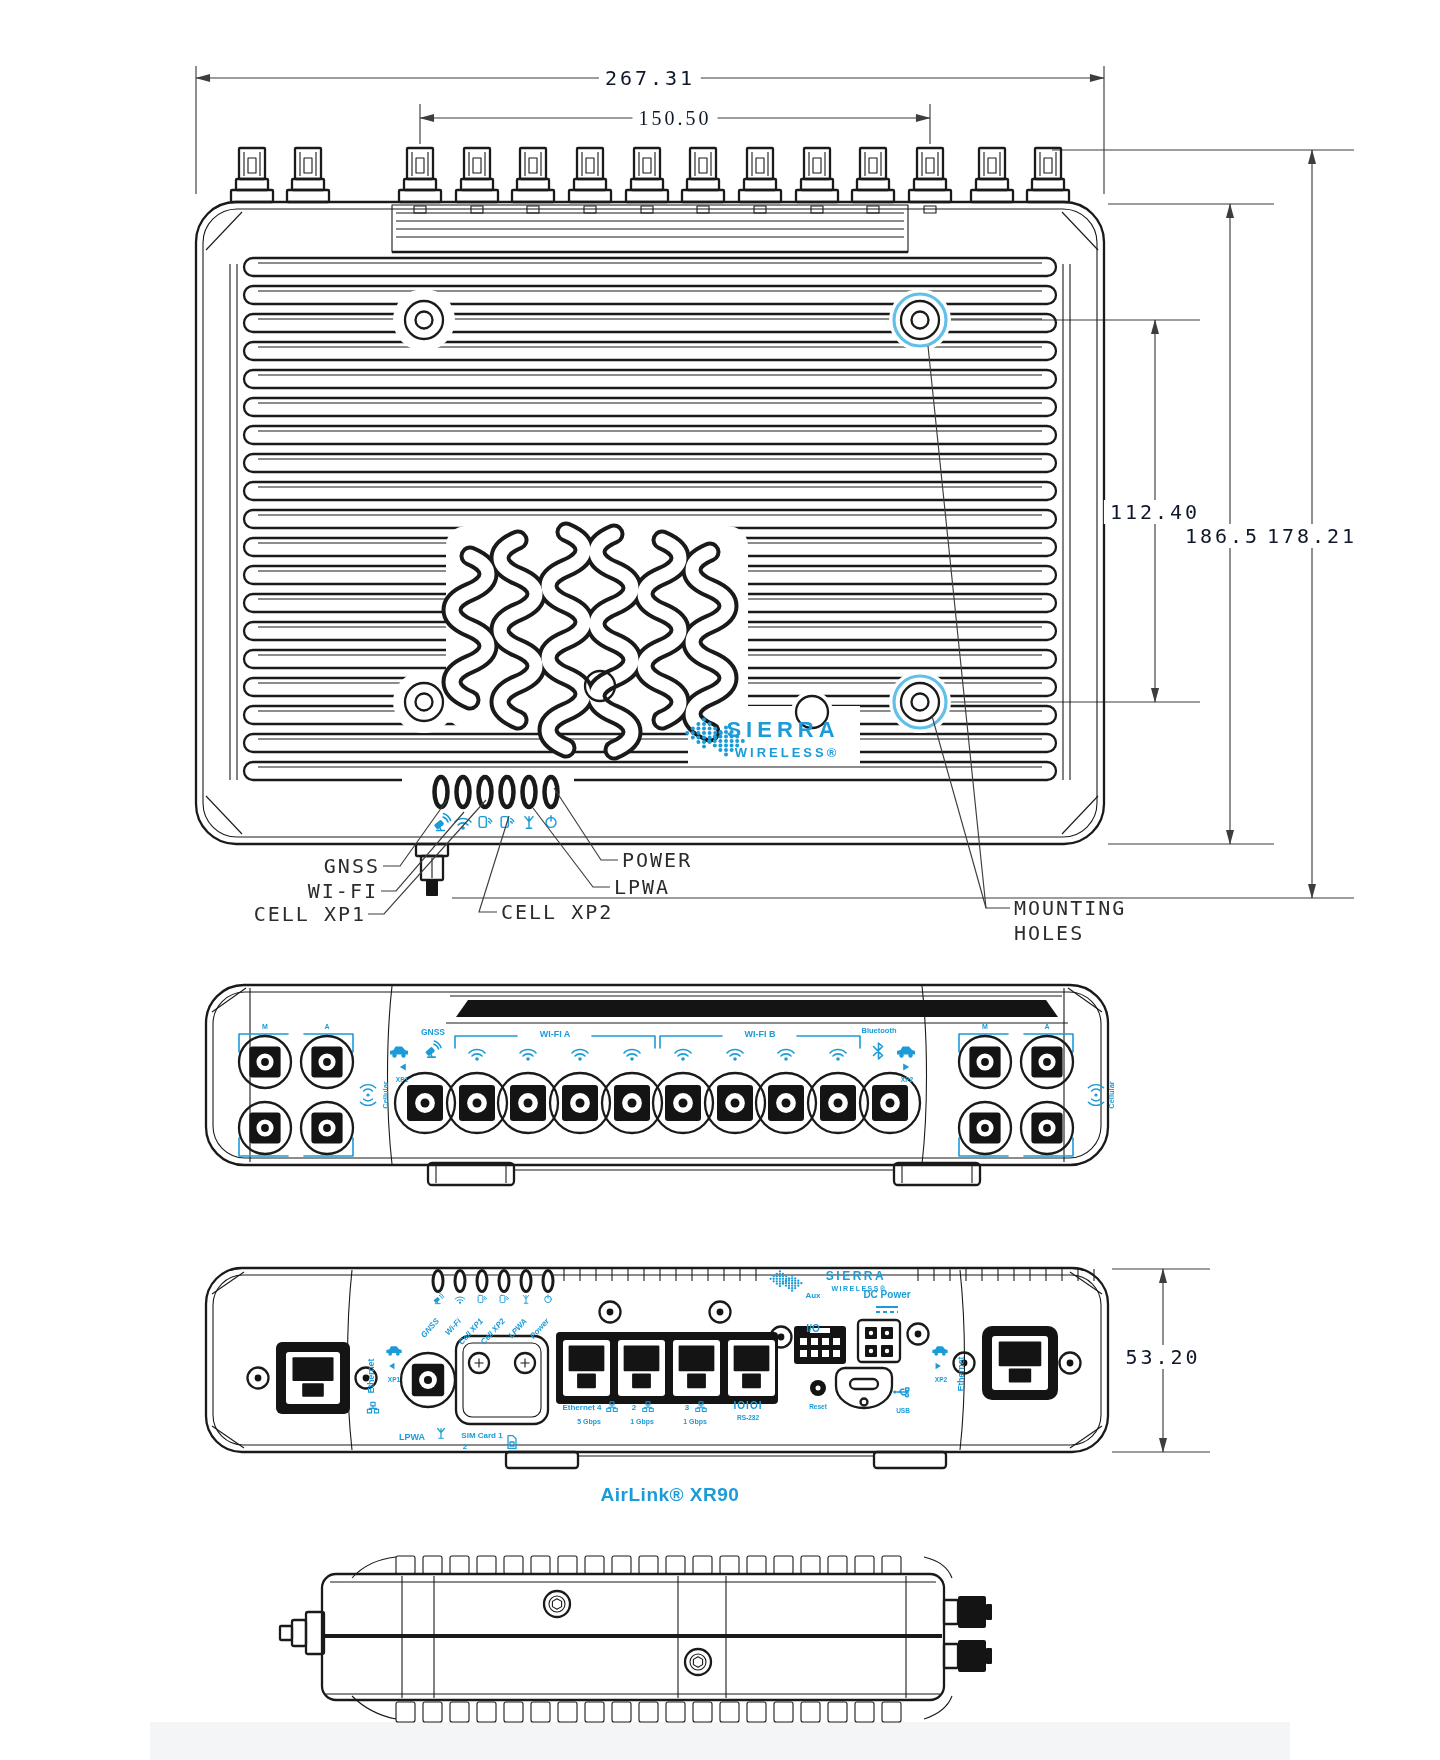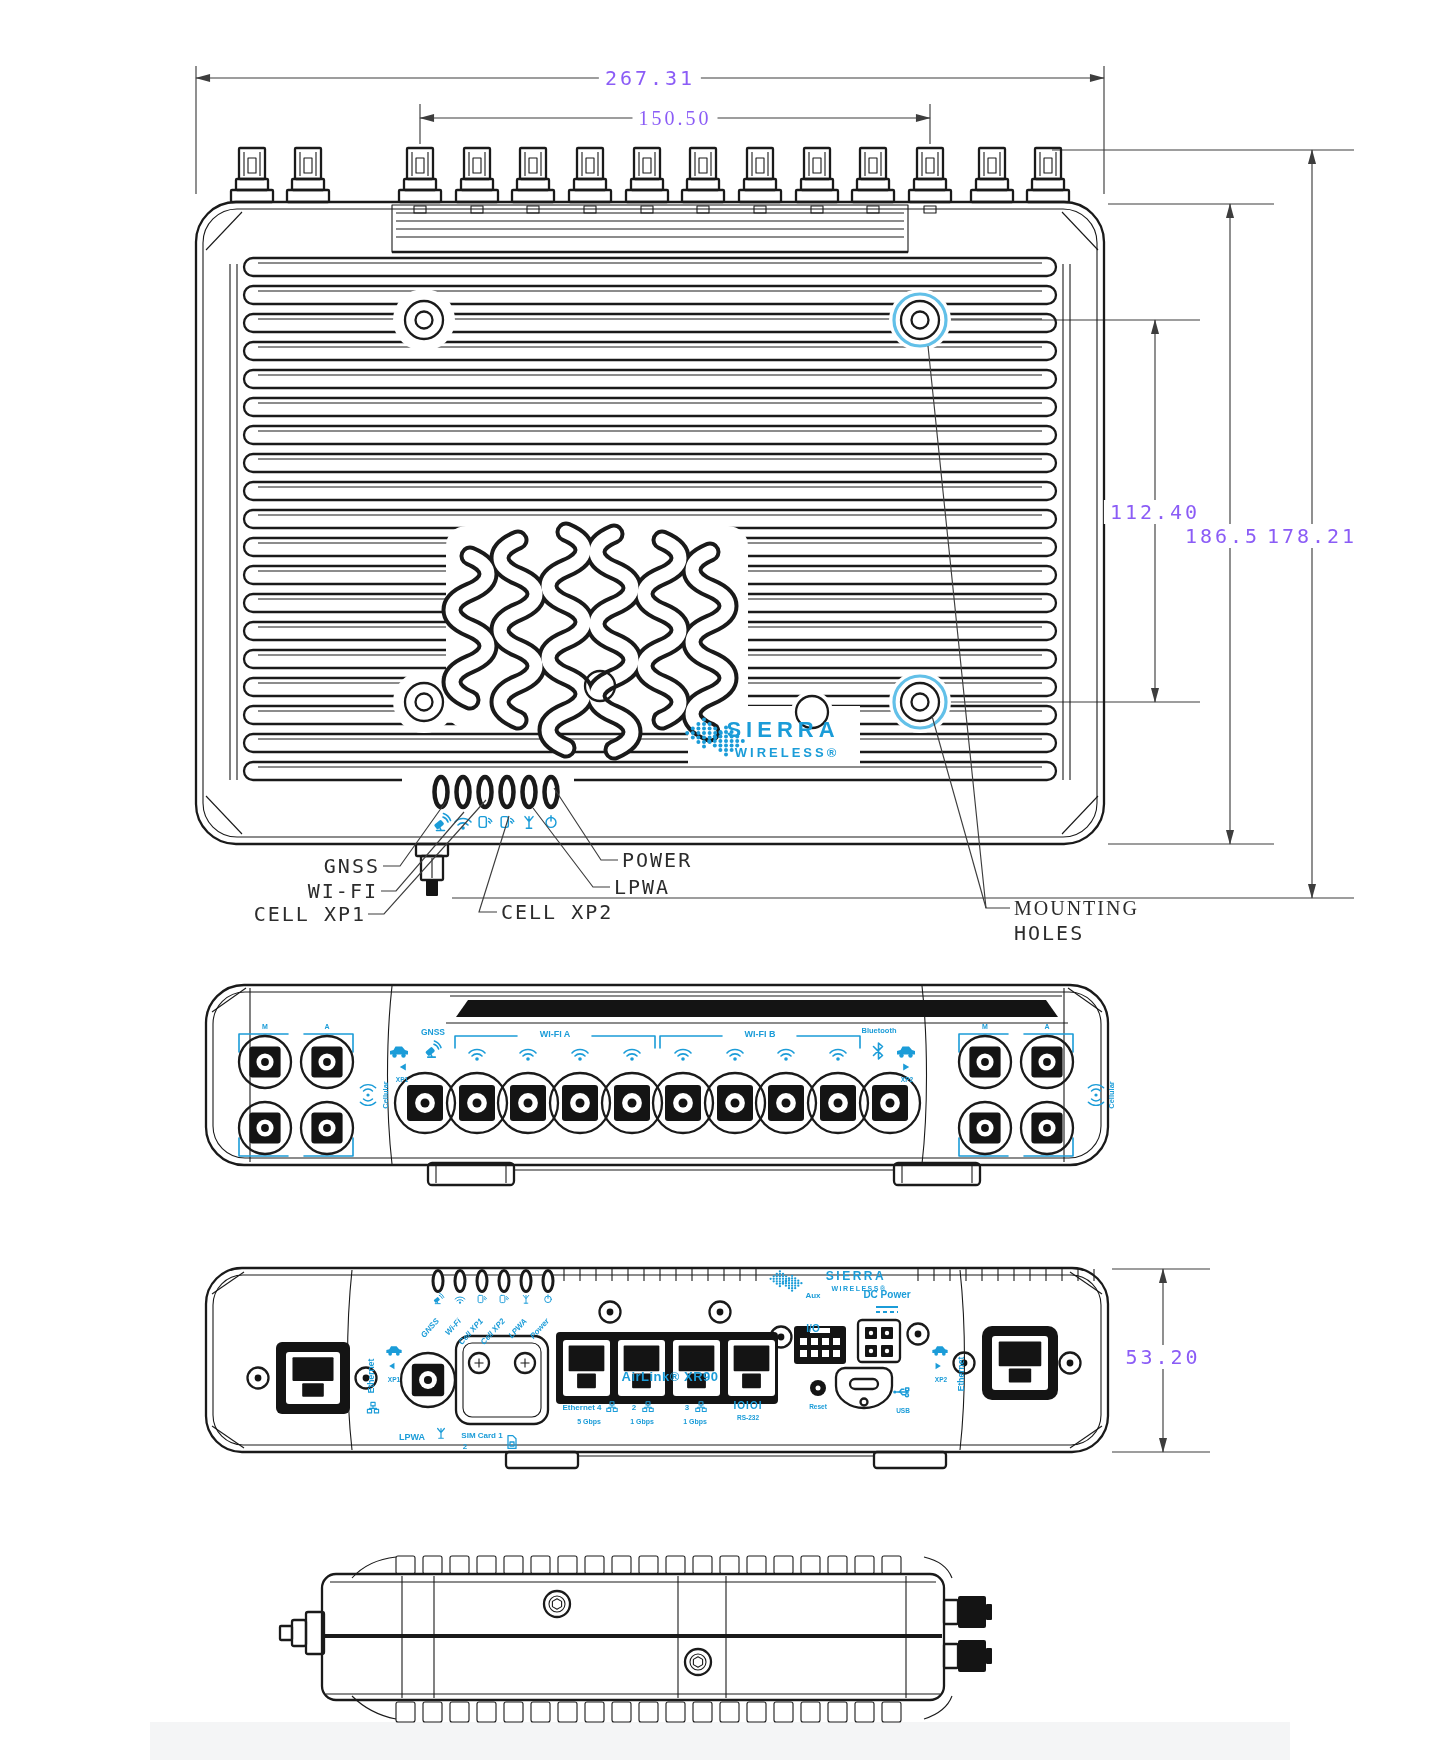--- a/index.html
+++ b/index.html
@@ -16,21 +16,21 @@
   .d1{stroke:#3d3d3d;stroke-width:1.15;fill:none;}
   .wk{stroke:#1a1a1a;stroke-width:21;fill:none;stroke-linecap:round;}
   .ww{stroke:#ffffff;stroke-width:13;fill:none;stroke-linecap:round;}
   .b1{stroke:#1b9cd8;stroke-width:1.6;fill:none;stroke-linecap:round;stroke-linejoin:round;}
   .b2{stroke:#1b9cd8;stroke-width:2;fill:none;}
   .b2d{stroke:#1b9cd8;stroke-width:2;fill:none;stroke-dasharray:4 3;}
   .bf{fill:#1b9cd8;stroke:none;}
   .hl{stroke:#62c0e8;stroke-width:3.2;fill:none;}
   
   .dim{position:absolute;transform:translate(-50%,-50%);font-family:"DejaVu Sans Mono",monospace;
-       font-size:20px;letter-spacing:3px;color:#8b5cf6;background:#fff;padding:2px 6px;
+       font-size:20px;letter-spacing:3px;color:#0f172a;background:#fff;padding:2px 6px;
        white-space:nowrap;z-index:3;line-height:1;}
   .callout{position:absolute;font-family:"DejaVu Sans Mono",monospace;font-size:20px;
        letter-spacing:2px;color:#2c2c2c;white-space:nowrap;z-index:3;line-height:1;}
   .ra{text-align:right;}
   .bl{position:absolute;transform:translate(-50%,-50%);color:#1b9cd8;font-weight:bold;
       white-space:nowrap;z-index:3;line-height:1;}
   .rot90{transform:translate(-50%,-50%) rotate(-90deg);}
   .diag{position:absolute;color:#1b9cd8;font-weight:bold;font-style:italic;font-size:8px;
       white-space:nowrap;text-align:right;transform-origin:100% 50%;transform:rotate(-48deg);
       width:56px;z-index:3;line-height:1;}
@@ -996,21 +996,21 @@
   <div class="dim" style="left:1230px;top:536px;">186.50</div>
   <div class="dim" style="left:1312px;top:536px;">178.21</div>
   <div class="dim" style="left:1163px;top:1357px;">53.20</div>
 
   <div class="callout ra" style="left:290px;top:856px;width:90px;">GNSS</div>
   <div class="callout ra" style="left:278px;top:881px;width:100px;">WI-FI</div>
   <div class="callout ra" style="left:218px;top:904px;width:148px;">CELL XP1</div>
   <div class="callout" style="left:622px;top:850px;">POWER</div>
   <div class="callout" style="left:614px;top:877px;">LPWA</div>
   <div class="callout" style="left:501px;top:902px;">CELL XP2</div>
-  <div class="callout" style="left:1014px;top:898px;font-family:Liberation Serif, serif;">MOUNTING</div>
+  <div class="callout" style="left:1014px;top:898px;">MOUNTING</div>
   <div class="callout" style="left:1014px;top:923px;">HOLES</div>
 
   <div class="bl" style="left:783px;top:730px;font-size:22px;letter-spacing:5px;">SIERRA</div>
   <div class="bl" style="left:787px;top:752px;font-size:13px;letter-spacing:3px;">WIRELESS®</div>
 
   <div class="bl" style="left:433px;top:1032px;font-size:8.5px;">GNSS</div>
   <div class="bl" style="left:555px;top:1034px;font-size:9px;">WI-FI A</div>
   <div class="bl" style="left:760px;top:1034px;font-size:9px;">WI-FI B</div>
   <div class="bl" style="left:879px;top:1031px;font-size:7.5px;">Bluetooth</div>
   <div class="bl" style="left:402px;top:1080px;font-size:6.5px;">XP1</div>
@@ -1038,21 +1038,21 @@
   <div class="bl" style="left:482px;top:1436px;font-size:8px;">SIM Card 1</div>
   <div class="bl" style="left:465px;top:1447px;font-size:8px;">2</div>
   <div class="bl" style="left:582px;top:1408px;font-size:8px;">Ethernet 4</div>
   <div class="bl" style="left:589px;top:1421px;font-size:7px;">5 Gbps</div>
   <div class="bl" style="left:634px;top:1408px;font-size:8px;">2</div>
   <div class="bl" style="left:642px;top:1421px;font-size:7px;">1 Gbps</div>
   <div class="bl" style="left:687px;top:1408px;font-size:8px;">3</div>
   <div class="bl" style="left:695px;top:1421px;font-size:7px;">1 Gbps</div>
   <div class="bl" style="left:748px;top:1406px;font-size:10px;letter-spacing:1px;">IOIOI</div>
   <div class="bl" style="left:748px;top:1418px;font-size:6.5px;">RS-232</div>
-  <div class="bl" style="left:670px;top:1376px;font-size:13px;letter-spacing:0.5px;">AirLink® XR90</div>
+  <div class="bl" style="left:670px;top:1494px;font-size:19px;letter-spacing:0.5px;">AirLink® XR90</div>
   <div class="bl" style="left:813px;top:1296px;font-size:8px;">Aux</div>
   <div class="bl" style="left:813px;top:1308px;font-size:10px;margin-top:21px;">I/O</div>
   <div class="bl" style="left:887px;top:1295px;font-size:10px;">DC Power</div>
   <div class="bl" style="left:818px;top:1407px;font-size:6.5px;">Reset</div>
   <div class="bl" style="left:903px;top:1411px;font-size:6.5px;">USB</div>
   <div class="bl rot90" style="left:961px;top:1374px;font-size:8.5px;">Ethernet</div>
   <div class="bl" style="left:941px;top:1380px;font-size:6.5px;">XP2</div>
 </div>
 
 </body></html>

